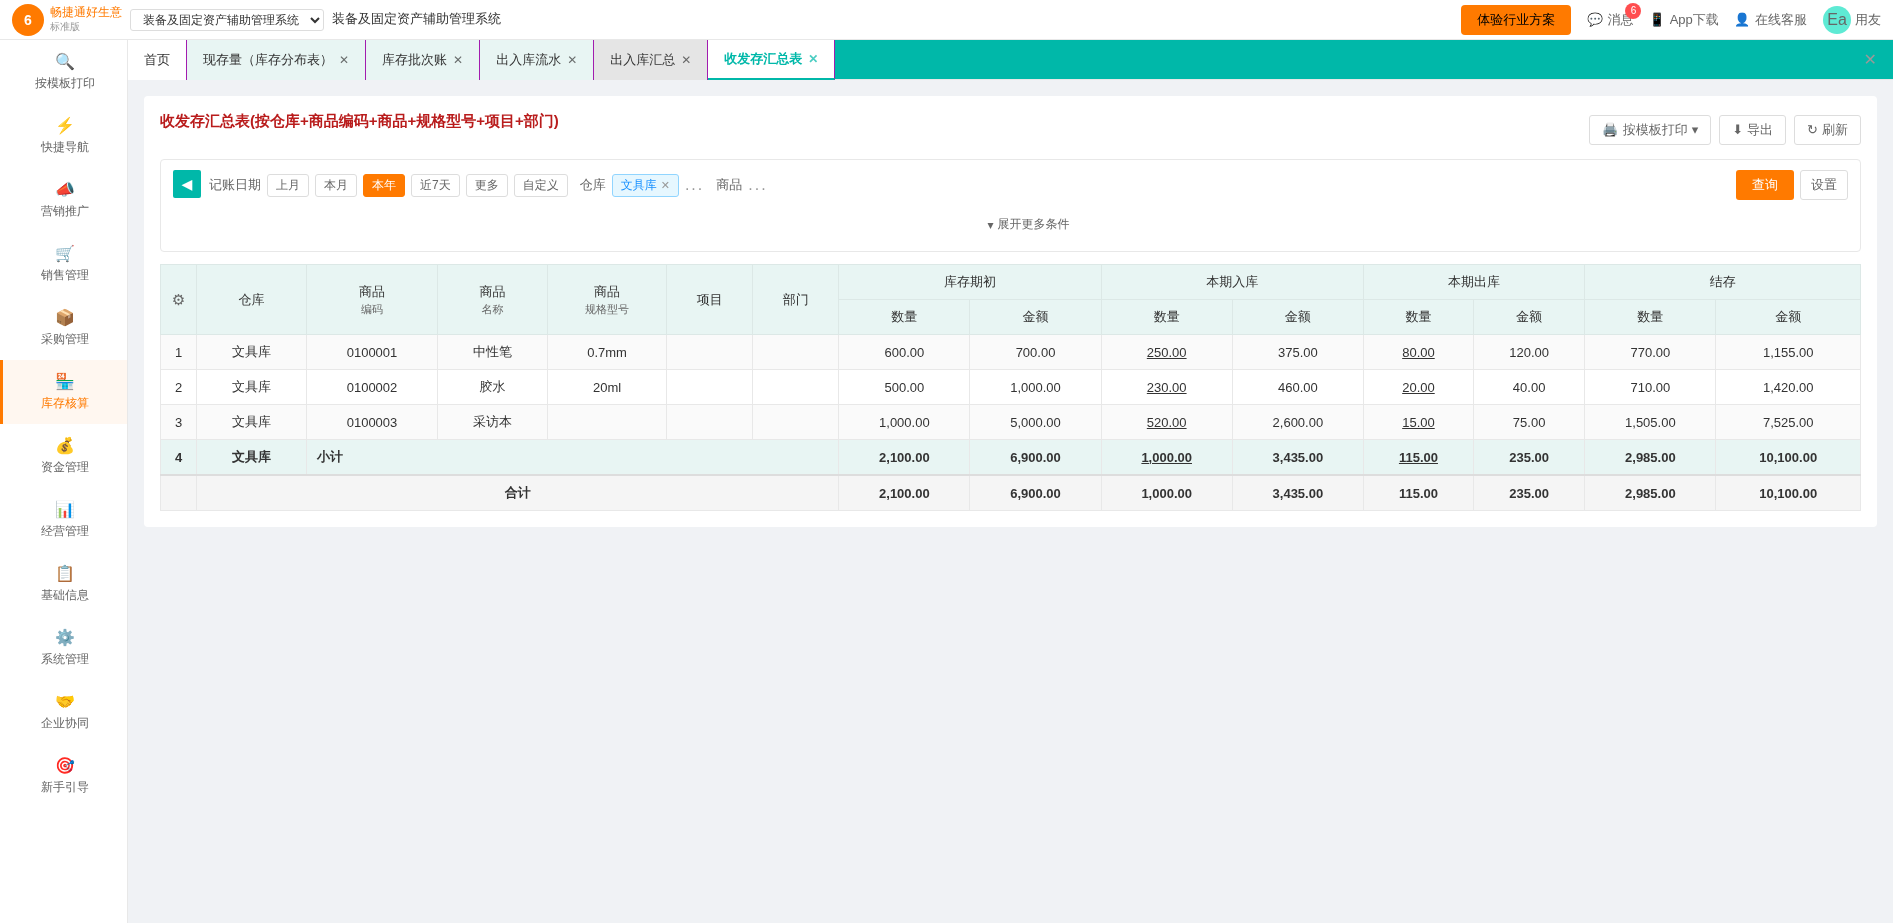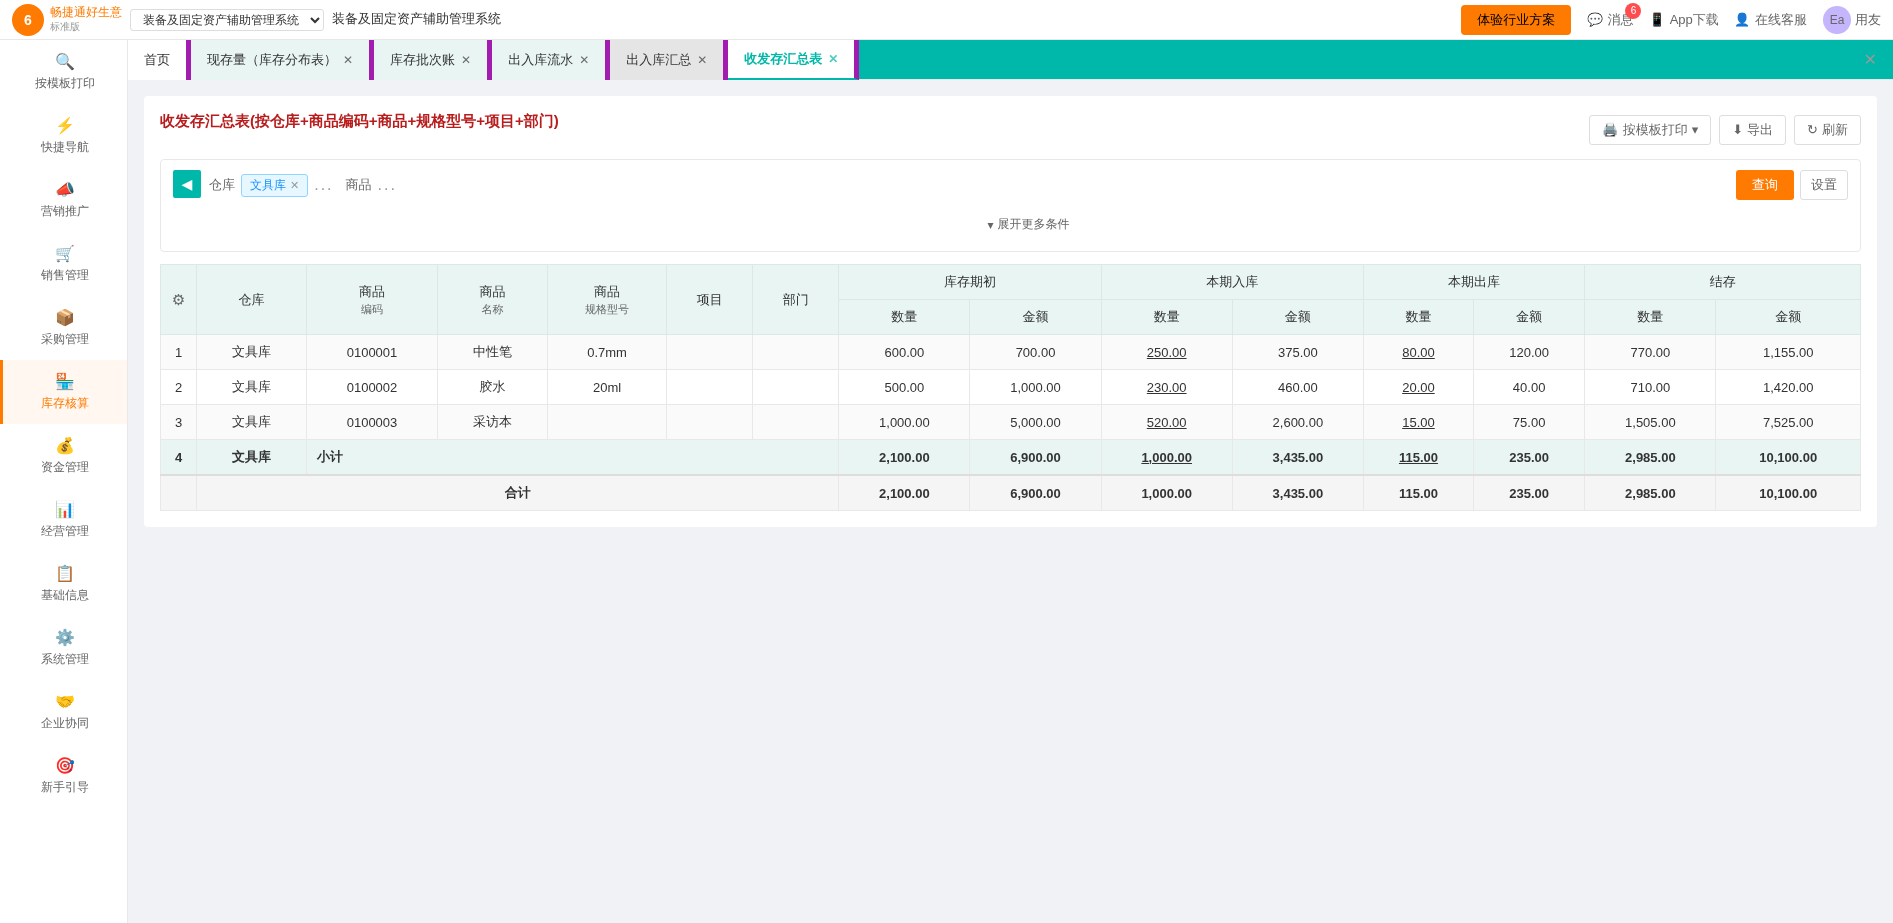--- a/index.html
+++ b/index.html
@@ -18,27 +18,27 @@
     .top-bar-left { display: flex; align-items: center; gap: 8px; }
     .logo-area { display: flex; align-items: center; gap: 6px; }
     .logo-icon { width: 32px; height: 32px; background: #ff7a00; border-radius: 50%; display: flex; align-items: center; justify-content: center; color: #fff; font-weight: bold; font-size: 14px; }
     .logo-text { font-size: 12px; color: #ff7a00; line-height: 1.3; }
     .logo-sub { font-size: 10px; color: #999; }
     .sys-select { border: 1px solid #ddd; border-radius: 3px; padding: 2px 8px; font-size: 12px; color: #333; cursor: pointer; background: #fff; }
     .trial-btn { background: #ff7a00; color: #000000; border: none; padding: 6px 16px; border-radius: 4px; font-size: 13px; cursor: pointer; }
     .top-bar-right { display: flex; align-items: center; gap: 16px; font-size: 13px; color: #666; }
     .top-icon-item { display: flex; align-items: center; gap: 4px; cursor: pointer; position: relative; }
     .badge { background: #ff4d4f; color: #fff; font-size: 10px; border-radius: 10px; padding: 0 4px; min-width: 16px; height: 16px; display: flex; align-items: center; justify-content: center; position: absolute; top: -8px; right: -8px; }
-    .avatar { width: 28px; height: 28px; background: #c4b5fd; border-radius: 50%; display: flex; align-items: center; justify-content: center; font-size: 12px; color: #666; }
+    .avatar { width: 28px; height: 28px; background: #5eead4; border-radius: 50%; display: flex; align-items: center; justify-content: center; font-size: 16px; color: #666; }
     .sidebar-item { display: flex; flex-direction: column; align-items: center; padding: 12px 0; cursor: pointer; color: #666; font-size: 12px; gap: 4px; border-left: 3px solid transparent; }
     .sidebar-item.active { color: #ff7a00; background: #fff7f0; border-left-color: #ff7a00; }
     .sidebar-icon { font-size: 16px; }
 
     
-    .tab-item { height: 40px; display: flex; align-items: center; padding: 0 16px; font-size: 13px; cursor: pointer; color: #666; border-right: 5px solid #a21caf; white-space: nowrap; gap: 6px; }
+    .tab-item { height: 40px; display: flex; align-items: center; padding: 0 16px; font-size: 13px; cursor: pointer; color: #666; border-right: 1px solid #a21caf; white-space: nowrap; gap: 6px; }
     .tab-item.active { background: #00b8a9; color: #fff; }
     .tab-close { font-size: 12px; cursor: pointer; opacity: 0.7; }
 
     
     .page-card { background: #fff; border-radius: 4px; padding: 16px; }
     .page-title { font-size: 15px; font-weight: bold; color: #b91c1c; margin-bottom: 16px; }
     .filter-label { color: #666; font-size: 13px; white-space: nowrap; }
     .date-btn { padding: 2px 8px; border: 1px solid #ddd; border-radius: 3px; font-size: 12px; cursor: pointer; color: #666; background: #fff; }
     .date-btn.active { background: #ff7a00; color: #fff; border-color: #ff7a00; }
     .date-range { font-size: 12px; color: #999; }
@@ -215,20 +215,29 @@
                 <span>刷新</span>
               </button>
             </div>
           </div>
 
           <div style="display:flex;align-items:flex-start;gap:8px;margin-bottom:12px;border:1px solid #e8e8e8;border-radius:4px;padding:10px 12px;">
             <div class="filter-collapse-btn">◀</div>
             <div style="flex:1;">
               <div style="display:flex;align-items:center;gap:12px;flex-wrap:wrap;">
 
+                <div style="display:flex;align-items:center;gap:6px;">
+                  <span class="filter-label">记账日期</span>
+                  <button class="date-btn">上月</button>
+                  <button class="date-btn">本月</button>
+                  <button class="date-btn active" style="background:#ff7a00;color:#fff;border-color:#ff7a00;">本年</button>
+                  <button class="date-btn">近7天</button>
+                  <button class="date-btn">更多</button>
+                  <button class="date-btn">自定义</button>
+                </div>
 
                 <div style="display:flex;align-items:center;gap:6px;">
                   <span class="filter-label">仓库</span>
                   <div class="warehouse-tag">
                     <span>文具库</span>
                     <span class="tag-close">✕</span>
                   </div>
                   <span class="filter-ellipsis">...</span>
                 </div>
 

